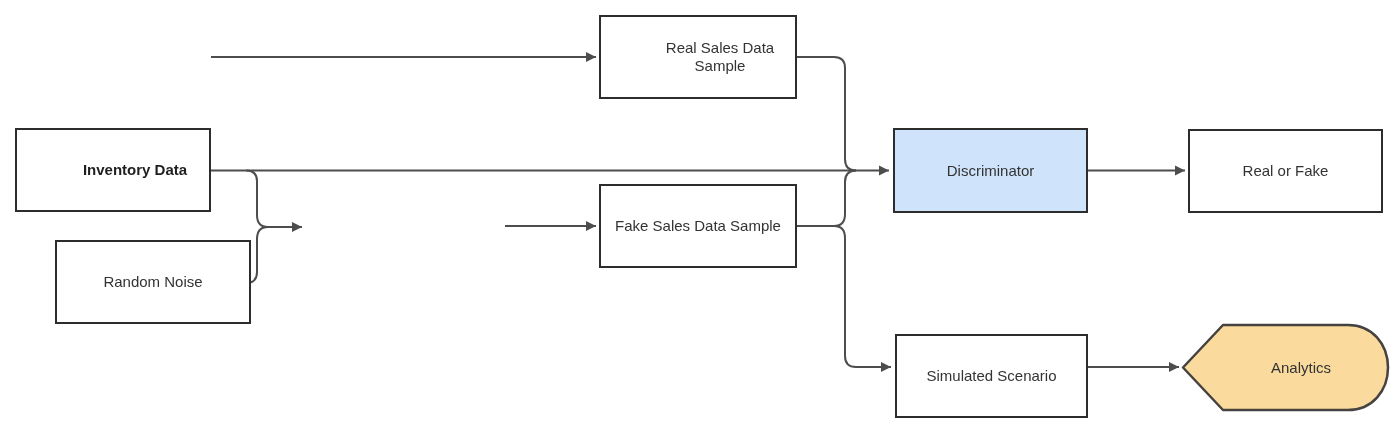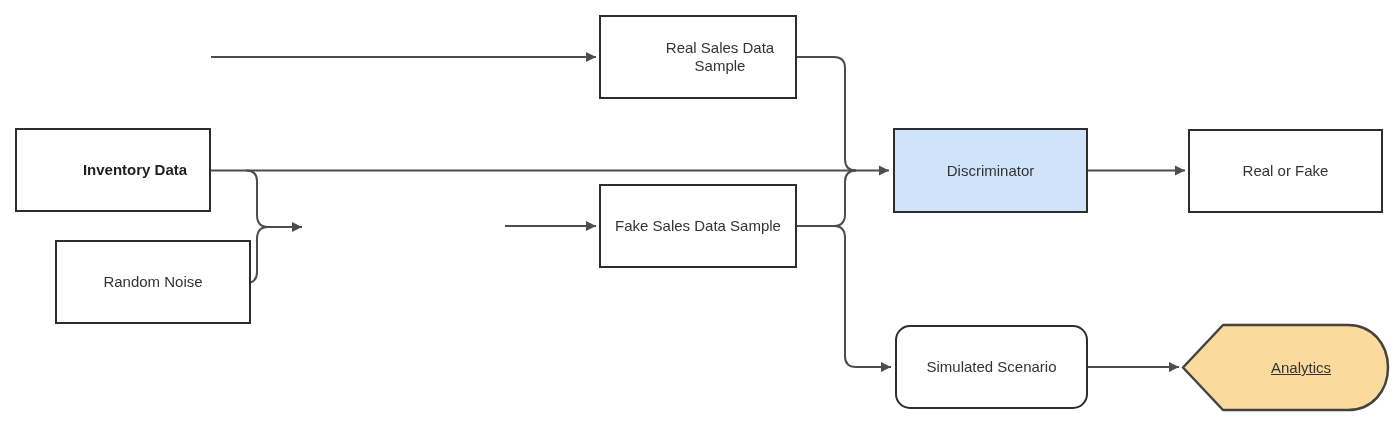--- a/index.html
+++ b/index.html
@@ -25,25 +25,25 @@
   }
   .node.bold{font-weight:bold;color:#1f1f1f;}
   .n-sales      {left:15px;  top:15px;  width:196px; height:84px;}
   .n-inventory  {left:15px;  top:128px; width:196px; height:84px;padding-left:44px;}
   .n-noise      {left:15px;  top:240px; width:196px; height:84px;margin-left:40px;}
   .n-generator  {left:307px; top:185px; width:198px; height:84px;}
   .n-real       {left:599px; top:15px;  width:198px; height:84px;padding-left:44px;}
   .n-fake       {left:599px; top:184px; width:198px; height:84px;}
   .n-disc       {left:893px; top:128px; width:195px; height:85px;}
   .n-rof        {left:1188px;top:129px; width:195px; height:84px;}
-  .n-sim        {left:895px; top:325px; width:193px; height:84px;border-radius:15px;}
+  .n-sim        {left:895px; top:334px; width:193px; height:84px;}
   .analytics-label{
     position:absolute;left:1214px;top:325px;width:174px;height:85px;
     display:flex;align-items:center;justify-content:center;
-    font-size:15px;color:#333333;text-decoration:underline;
+    font-size:15px;color:#333333;
   }
 </style>
 </head>
 <body>
 
 <div class="canvas">
 
   <svg class="edge-layer" width="1400" height="425" viewBox="0 0 1400 425">
     <defs>
       <marker id="arrow" markerUnits="userSpaceOnUse" markerWidth="12" markerHeight="12" viewBox="0 0 12 12" refX="11" refY="6" orient="auto">

